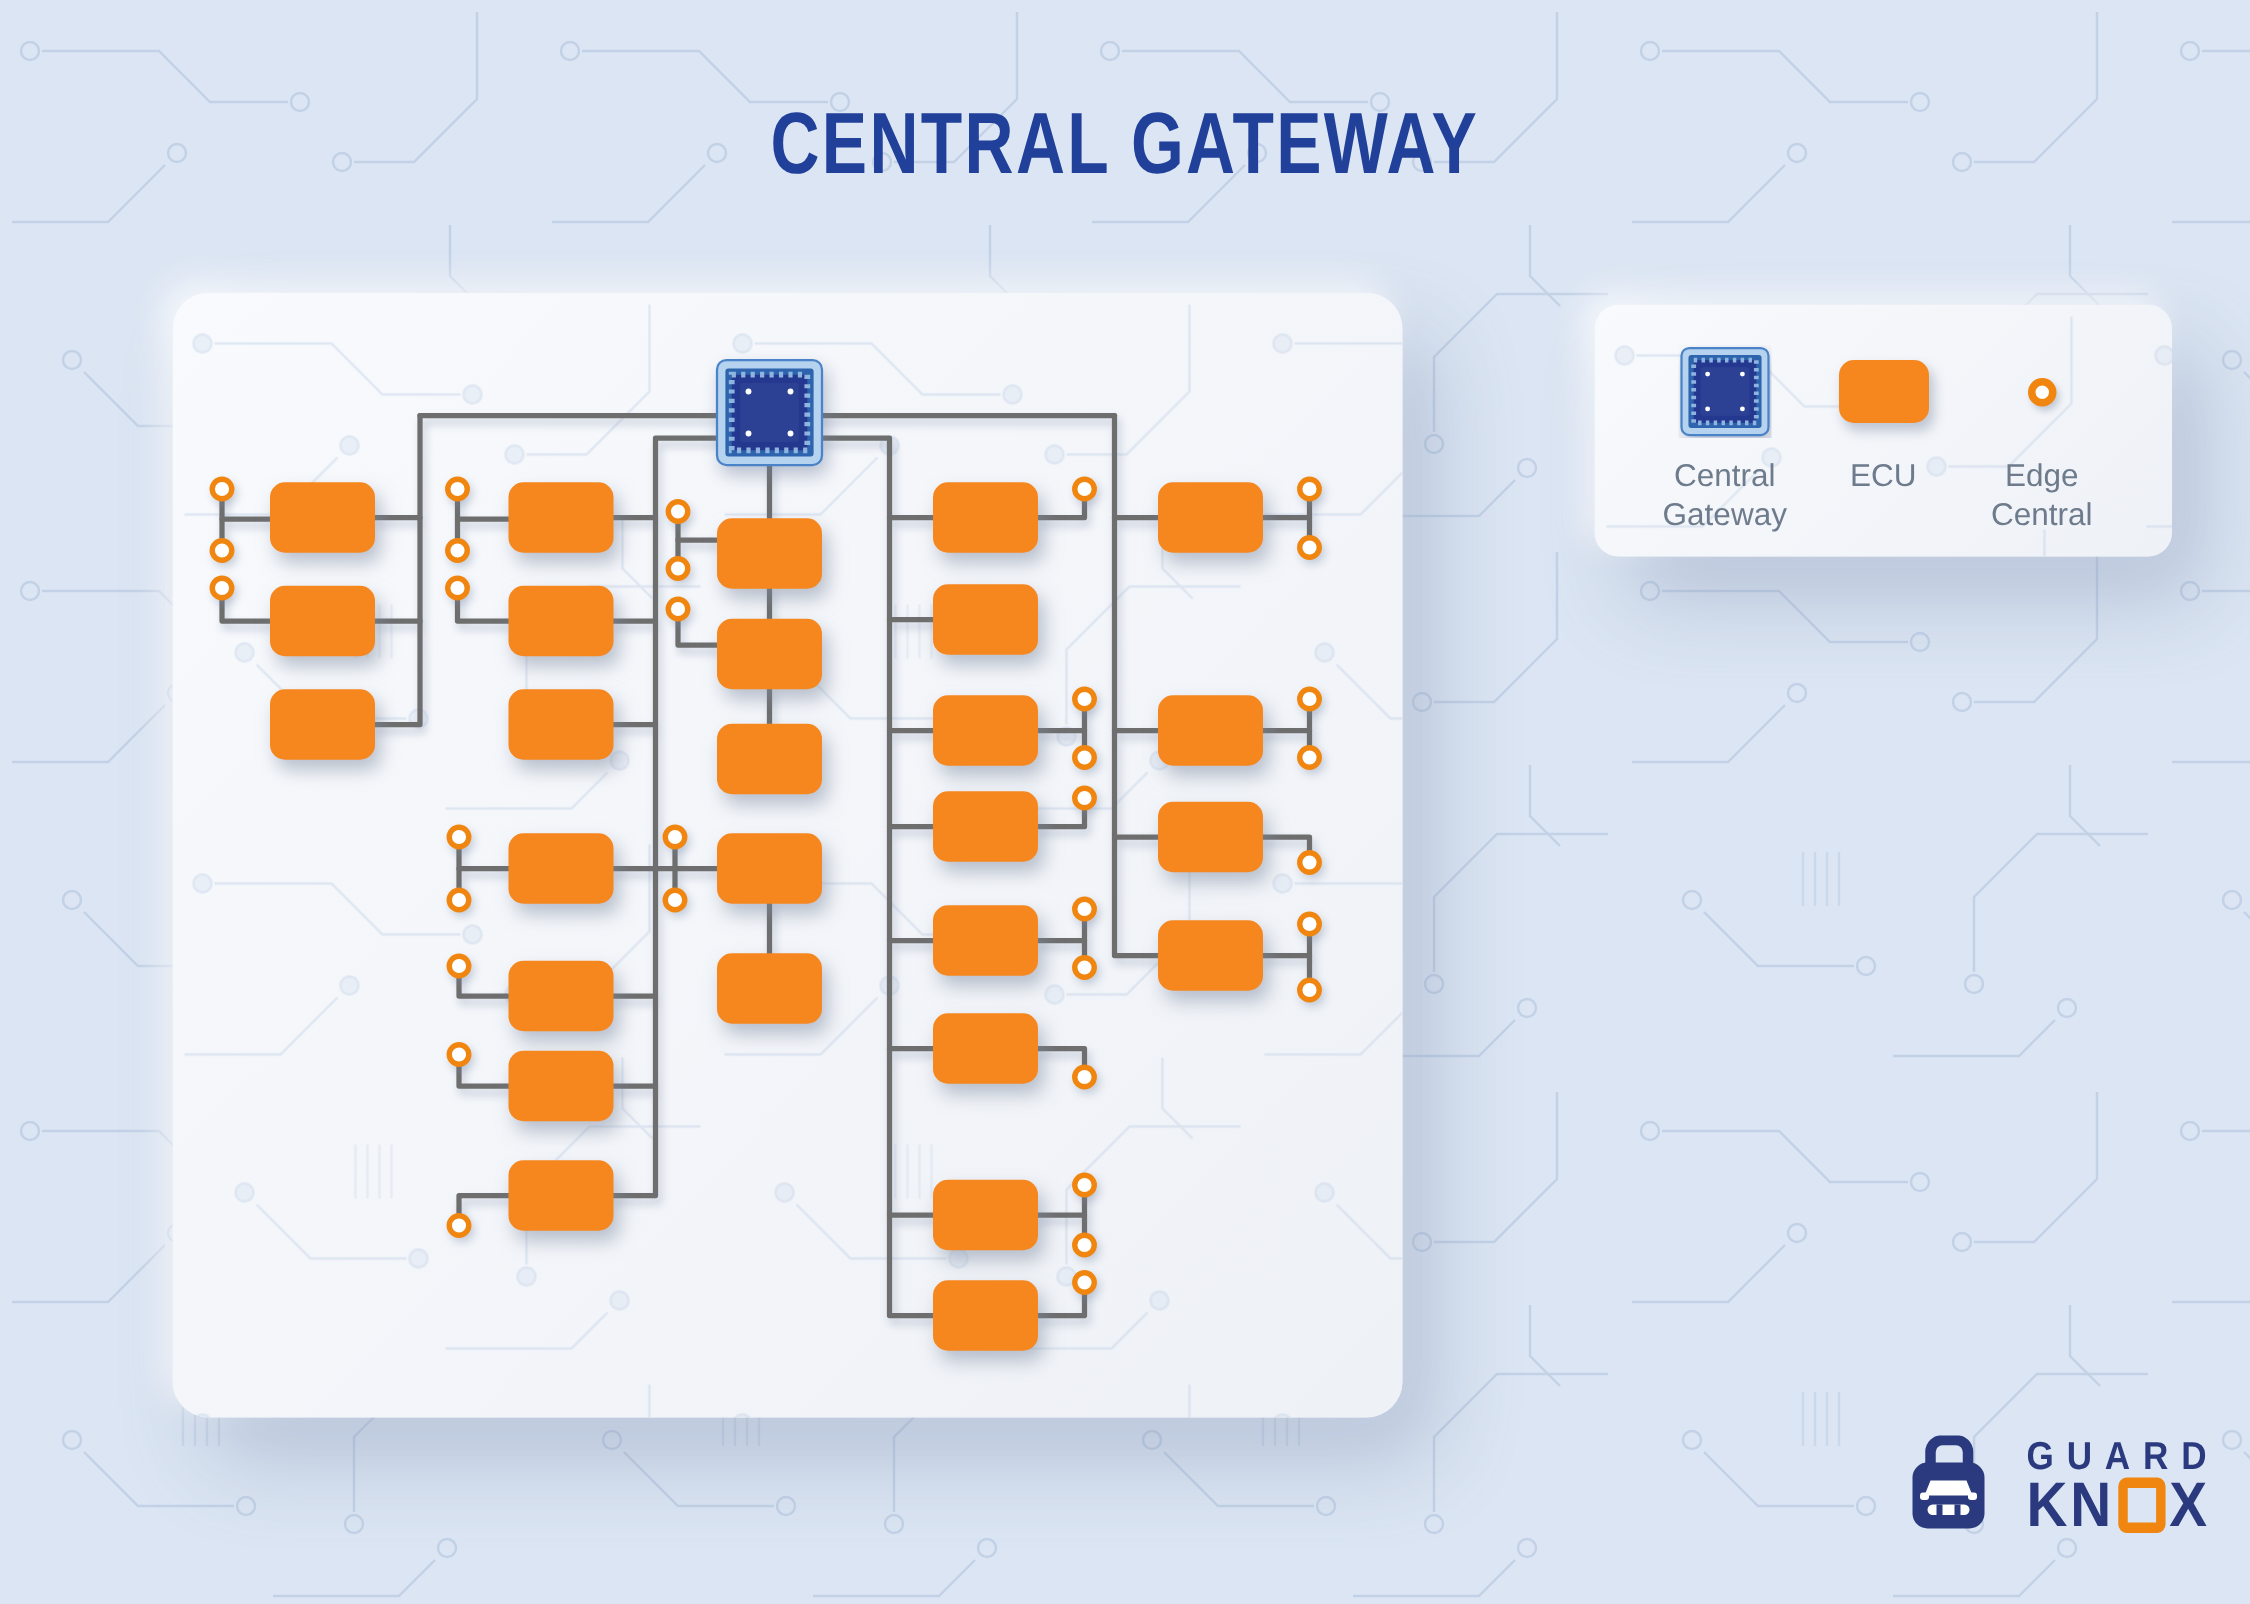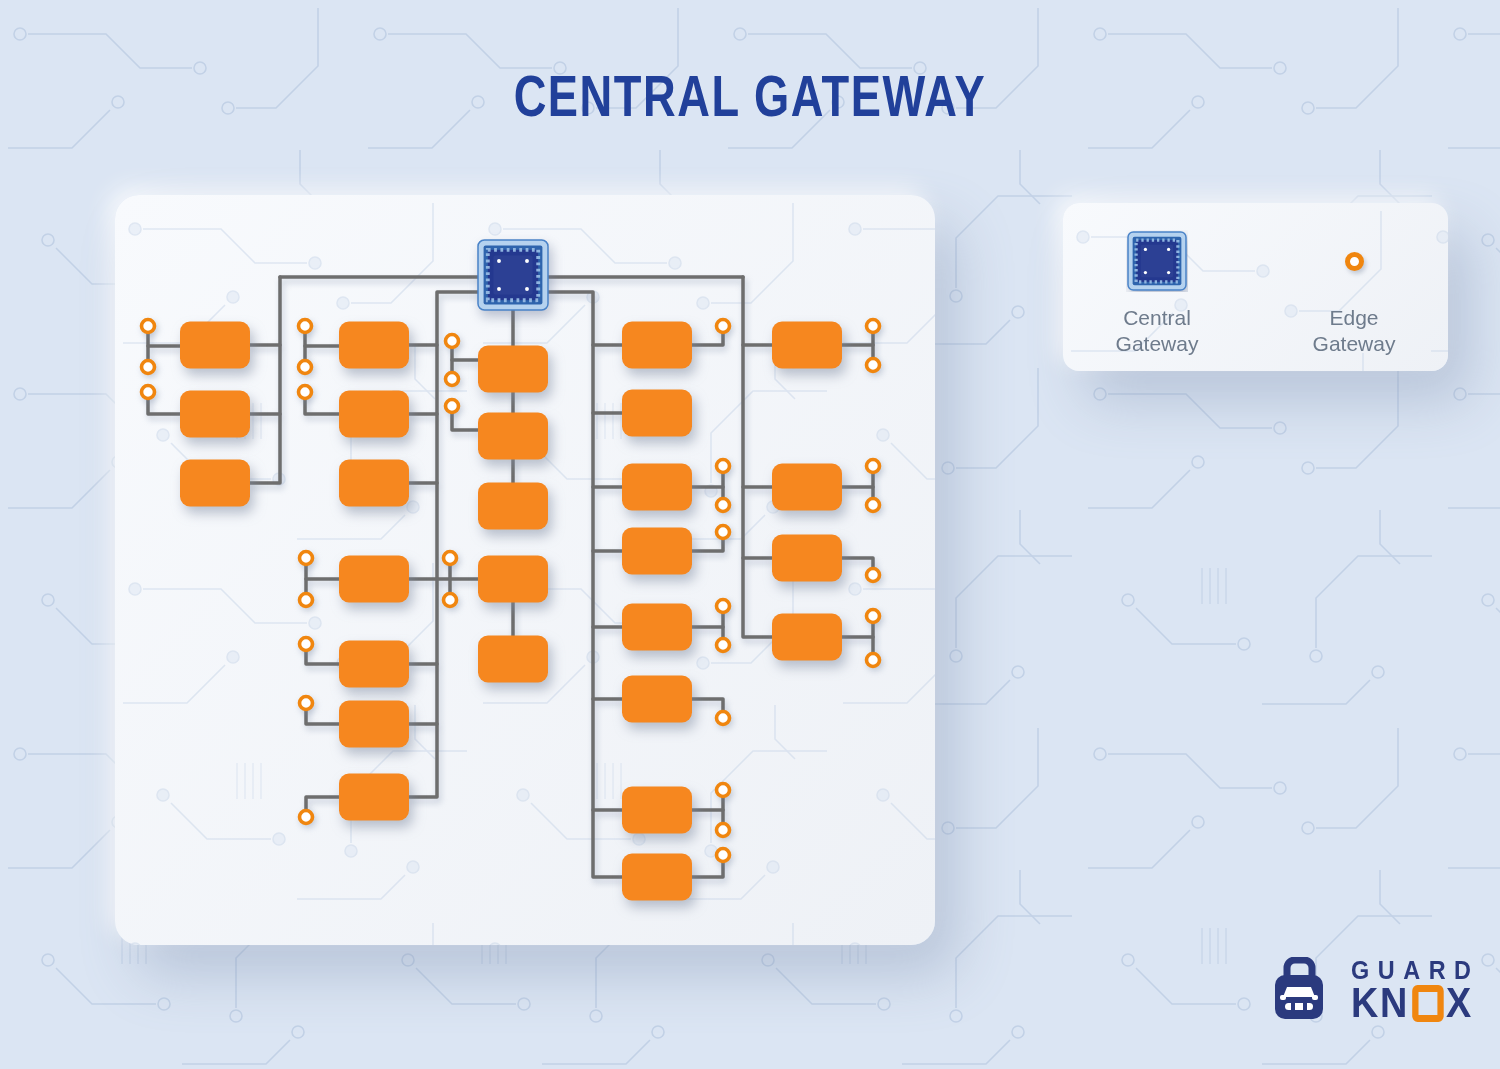--- a/index.html
+++ b/index.html
@@ -108,23 +108,29 @@
               <circle cx="42.6" cy="19.4" r="1.624" fill="#ffffff"></circle>
               <circle cx="19.4" cy="42.6" r="1.624" fill="#ffffff"></circle>
               <circle cx="42.6" cy="42.6" r="1.624" fill="#ffffff"></circle>
             </g>
           </svg>
         </div>
       <div class="legend-label">Central Gateway</div>
     </div>
     <div class="legend-item">
       <div class="legend-icon-box">
+          <div class="ecu-swatch"></div>
+        </div>
+      <div class="legend-label">ECU</div>
+    </div>
+    <div class="legend-item">
+      <div class="legend-icon-box">
           <div class="ring-swatch"></div>
         </div>
-      <div class="legend-label">Edge Gateway</div>
+      <div class="legend-label">Edge Central</div>
     </div>
   </div>
 </div>
 
 <svg id="diagram-svg" xmlns="http://www.w3.org/2000/svg" viewBox="0 0 1500 1069">
     <g class="lines-g">
       <polyline points="280,277 743,277" class="conn"></polyline>
       <polyline points="280,277 280,483 250,483" class="conn"></polyline>
       <polyline points="743,277 743,637 772,637" class="conn"></polyline>
       <polyline points="479,292 437,292 437,797 409,797" class="conn"></polyline>

